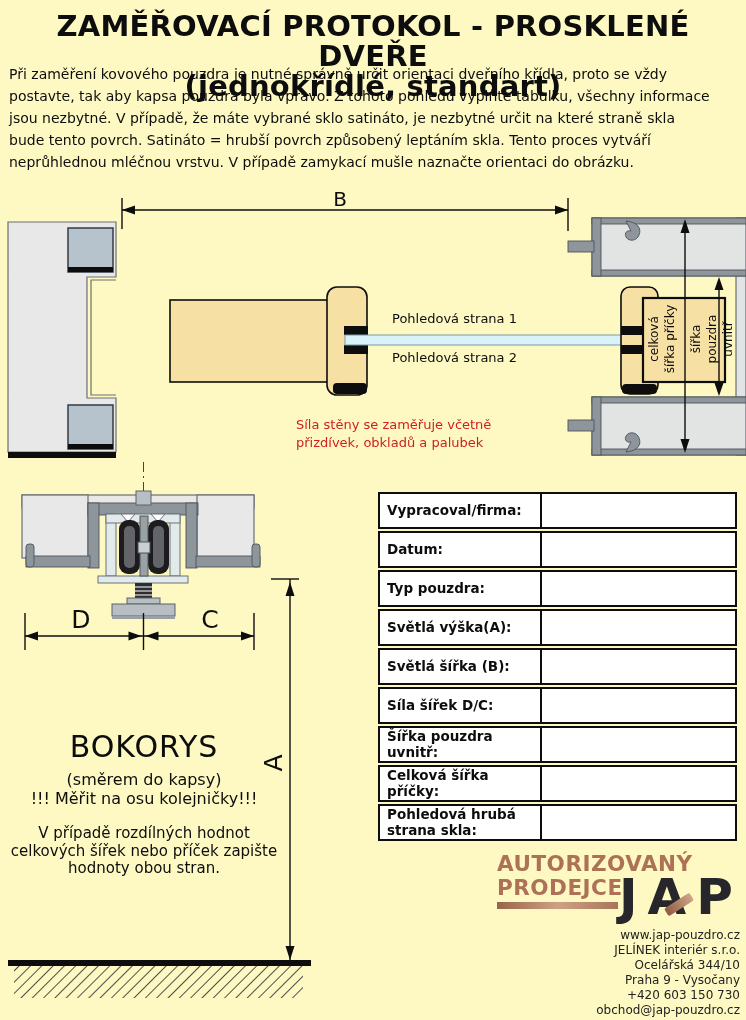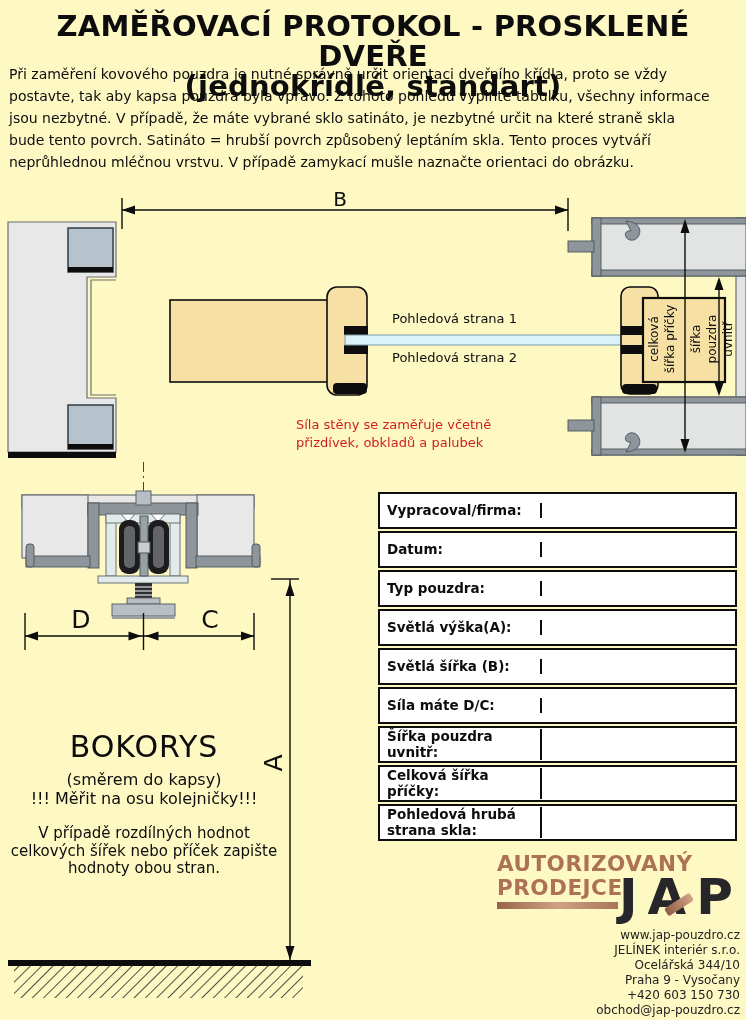--- a/index.html
+++ b/index.html
@@ -24,21 +24,21 @@
   .a-label{left:255px;top:747px;width:40px;height:32px;text-align:center;font-size:25px;
            transform:rotate(-90deg);}
   .bok-center{left:3px;width:282px;text-align:center;}
   .bok-heading{top:729px;font-size:30px;letter-spacing:1px;}
   .bok-sub{font-size:16px;}
   .bok-note{top:825px;font-size:15px;line-height:17.5px;white-space:pre-line;}
 
   
   .form{left:378px;top:492px;width:359px;}
   .form-row{display:flex;border:2px solid #0d0d0d;height:33px;margin-bottom:2px;
-            background:#fff;align-items:center;}
+            background:#fff;}
   .form-label{width:149px;border-right:2.5px solid #0d0d0d;display:flex;align-items:center;
               padding:0 4px 0 7px;font-weight:bold;font-size:13.5px;line-height:15.5px;}
   .form-value{flex:1;}
 
   
   .auth1{left:497px;top:851px;font-size:21.5px;font-weight:bold;letter-spacing:0.5px;color:var(--bronze);}
   .auth2{left:497px;top:875px;font-size:21.5px;font-weight:bold;letter-spacing:0.5px;color:var(--bronze);}
   .auth-bar{left:497px;top:902px;width:121px;height:7px;
             background:linear-gradient(90deg,#99644a,#cfa184,#a9755a);}
   .brand{left:619px;top:871px;font-size:50px;line-height:52px;font-weight:bold;
@@ -265,21 +265,21 @@
     </div>
     <div class="form-row">
       <div class="form-label">Světlá výška(A):</div>
       <div class="form-value"></div>
     </div>
     <div class="form-row">
       <div class="form-label">Světlá šířka (B):</div>
       <div class="form-value"></div>
     </div>
     <div class="form-row">
-      <div class="form-label">Síla máte D/C:</div>
+      <div class="form-label">Síla šířek D/C:</div>
       <div class="form-value"></div>
     </div>
     <div class="form-row">
       <div class="form-label">Šířka pouzdra uvnitř:</div>
       <div class="form-value"></div>
     </div>
     <div class="form-row">
       <div class="form-label">Celková šířka příčky:</div>
       <div class="form-value"></div>
     </div>

